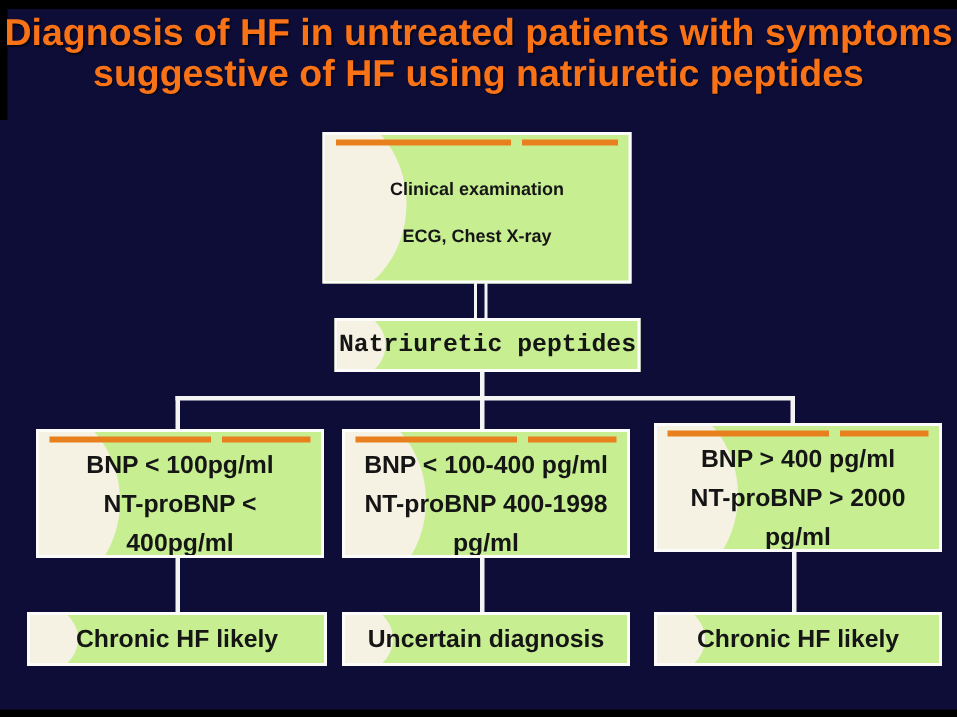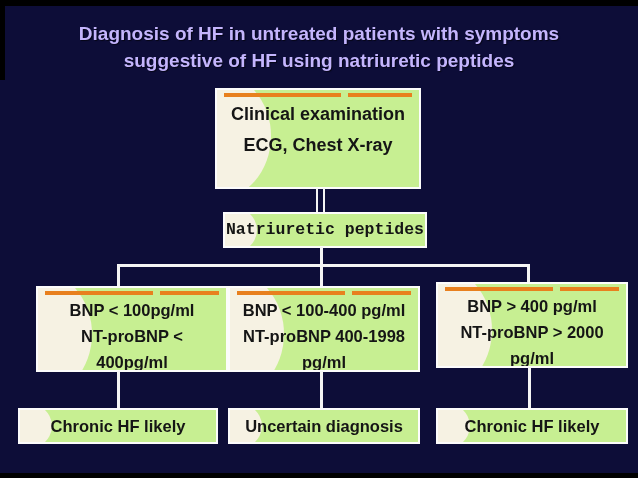--- a/index.html
+++ b/index.html
@@ -9,23 +9,23 @@
     background:#0d0d38;
     overflow:hidden;
     font-family:"Liberation Sans", sans-serif;
   }
   .edge-bar{position:absolute;background:#000;}
   .bar-top{left:0;top:0;width:638px;height:6px;}
   .bar-bottom{left:0;top:473px;width:638px;height:5px;}
   .bar-left{left:0;top:0;width:5px;height:80px;}
 
   .title{
-    position:absolute;left:0;top:20px;width:638px;
-    text-align:center;color:#c4b5fd;
-    font-size:19px;font-weight:bold;line-height:27px;
+    position:absolute;left:0;top:9px;width:638px;
+    text-align:center;color:#f97316;
+    font-size:25px;font-weight:bold;line-height:27px;
     text-shadow:1px 1px 1px rgba(0,0,0,.6);
   }
 
   .box{
     position:absolute;
     background:#c7ef92;
     border:2px solid #fcfcfc;
     box-sizing:border-box;
     overflow:hidden;
   }
@@ -36,41 +36,41 @@
   .big::before{left:-58px;top:-18px;width:112px;height:128px;}
   .small::before{left:-34px;top:-10px;width:66px;height:52px;}
   .stripe{
     position:absolute;z-index:2;top:3px;left:7px;right:7px;height:4px;
     background:linear-gradient(90deg,#e8801e 0 62%,rgba(0,0,0,0) 62% 66%,#e8801e 66% 100%);
   }
   .box-text{
     position:relative;z-index:3;
     color:#151515;font-weight:bold;text-align:center;
   }
-  .lines3-lg{font-size:18px;line-height:31px;padding-top:9px;}
+  .lines3-lg{font-size:12px;line-height:31px;padding-top:21px;}
   .lines3-md{font-size:16.5px;line-height:26px;padding-top:9px;}
   .line1-md{font-size:16.5px;line-height:31px;}
 
   .conn{position:absolute;background:#f4f4f4;}
 
   
   .clinical-box{left:215px;top:88px;width:206px;height:101px;}
   
   .dbl-a{left:316px;top:188px;width:2px;height:25px;}
   .dbl-b{left:323px;top:188px;width:2px;height:25px;}
   
   .peptides-box{left:223px;top:212px;width:204px;height:36px;font-family:Liberation Mono, monospace;}
   
   .stub-down{left:320px;top:247px;width:3px;height:19px;}
   .h-line{left:117px;top:264px;width:413px;height:3px;}
   .drop-l{left:117px;top:264px;width:3px;height:24px;}
   .drop-m{left:320px;top:264px;width:3px;height:24px;}
   .drop-r{left:527px;top:264px;width:3px;height:20px;}
   
-  .crit-left{left:36px;top:286px;width:192px;height:86px;}
+  .crit-left{left:24px;top:286px;width:192px;height:86px;}
   .crit-mid{left:228px;top:286px;width:192px;height:86px;}
   .crit-right{left:436px;top:282px;width:192px;height:86px;}
   
   .drop2-l{left:117px;top:371px;width:3px;height:37px;}
   .drop2-m{left:320px;top:371px;width:3px;height:37px;}
   .drop2-r{left:528px;top:367px;width:3px;height:41px;}
   
   .out-left{left:18px;top:408px;width:200px;height:36px;}
   .out-mid{left:228px;top:408px;width:192px;height:36px;}
   .out-right{left:436px;top:408px;width:192px;height:36px;}

